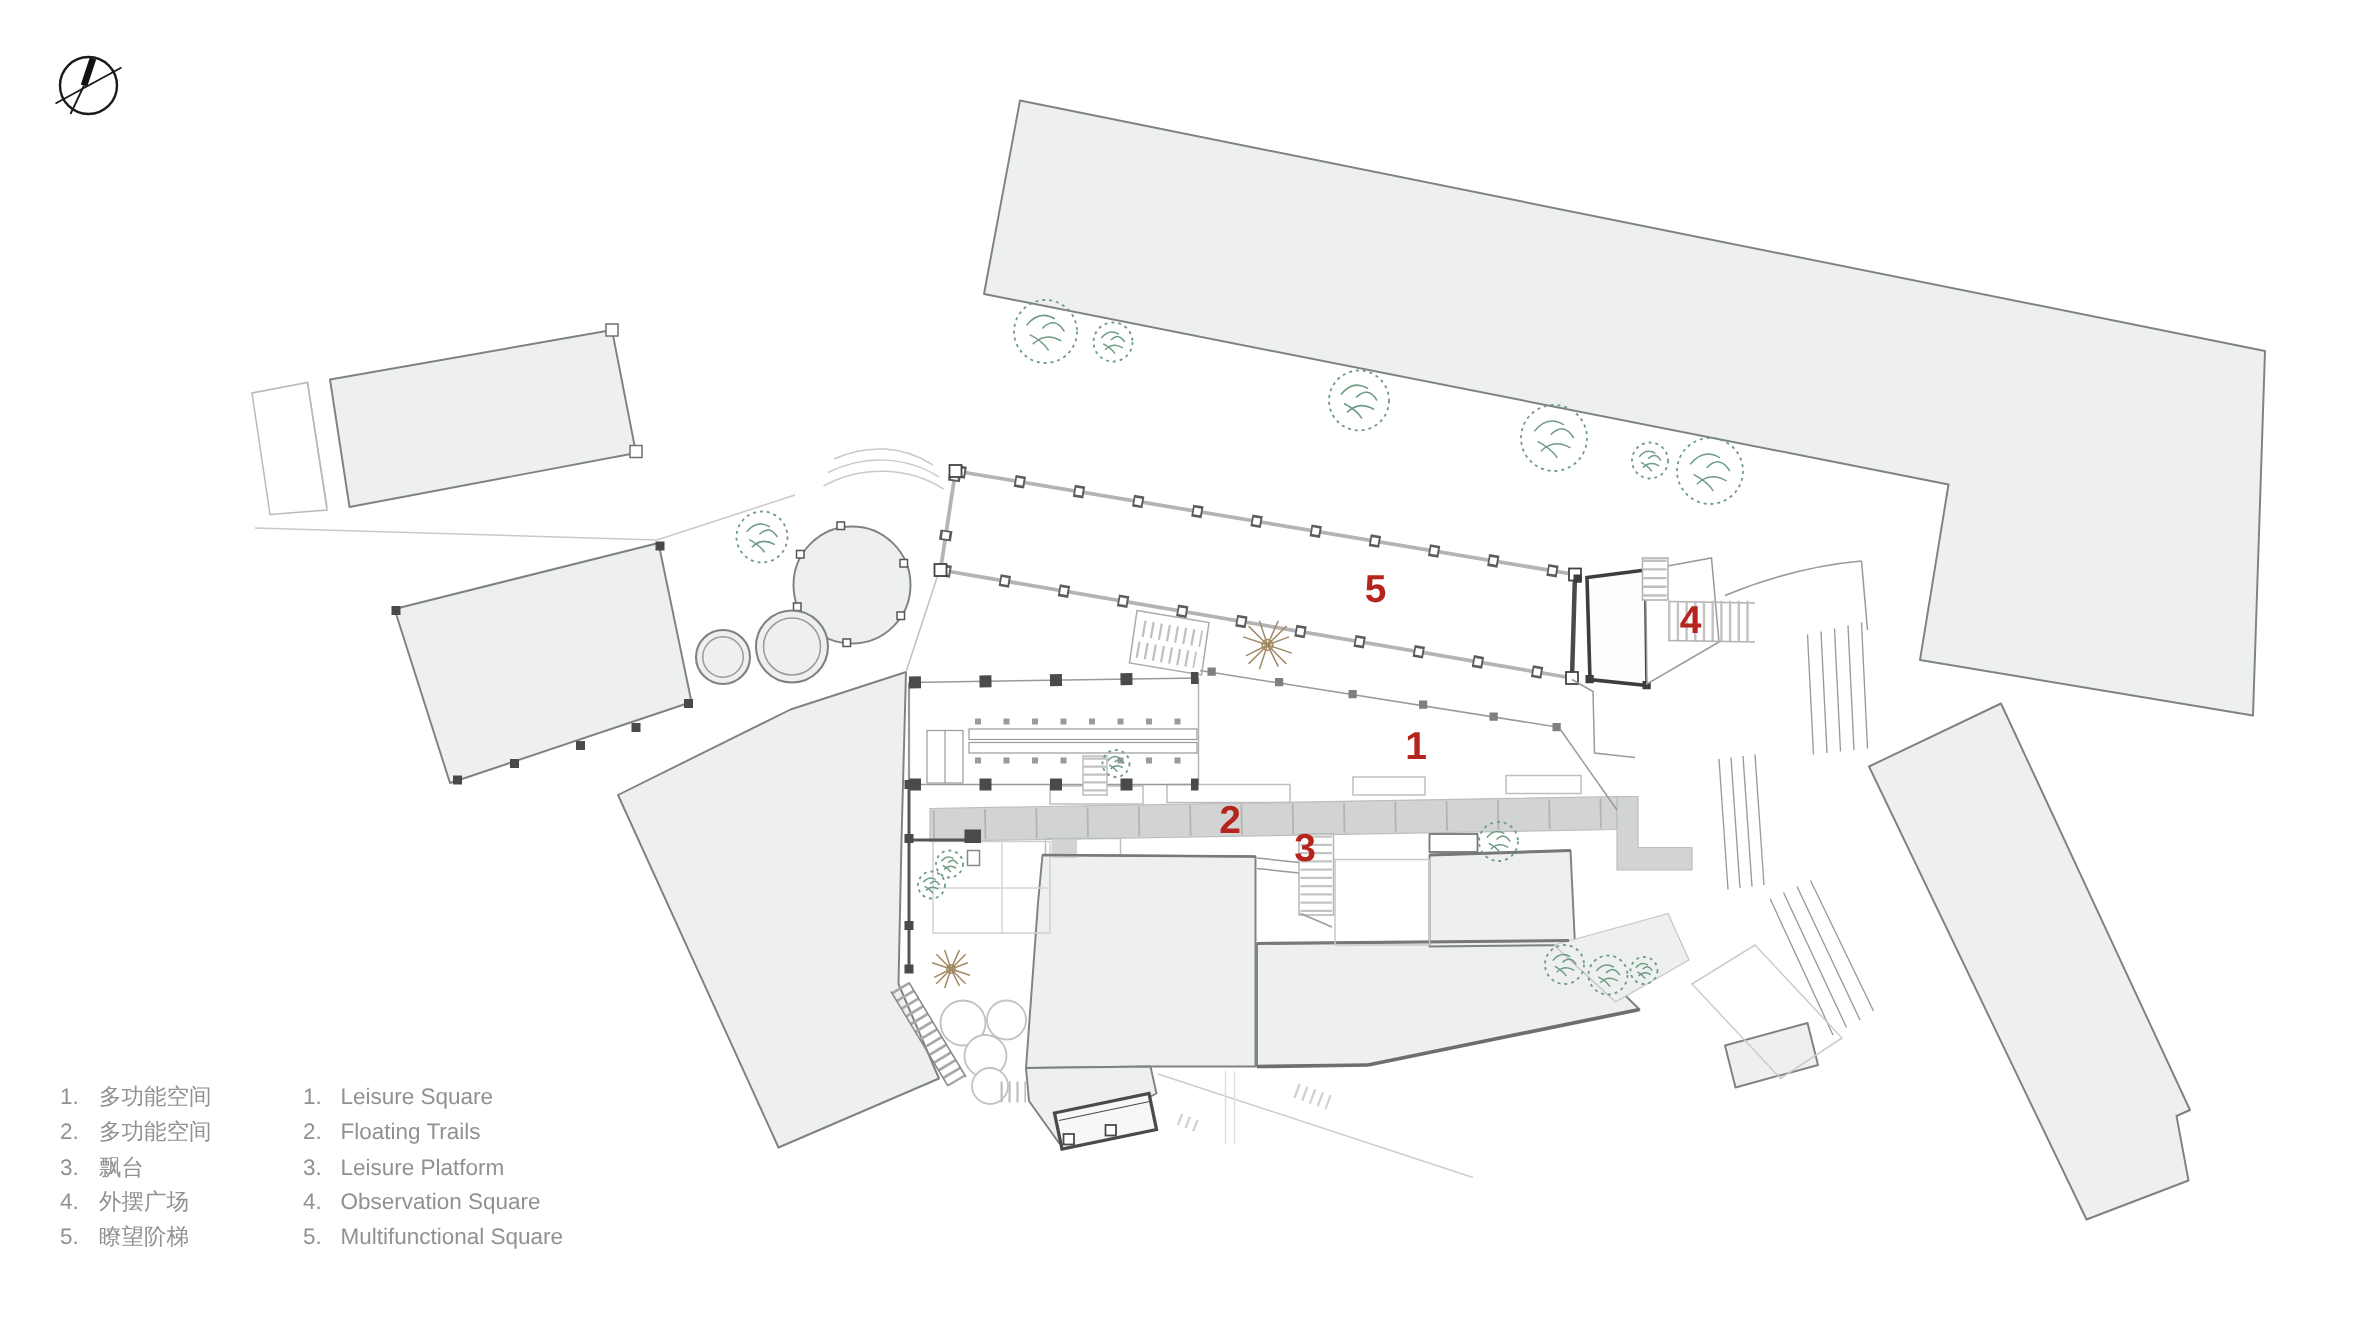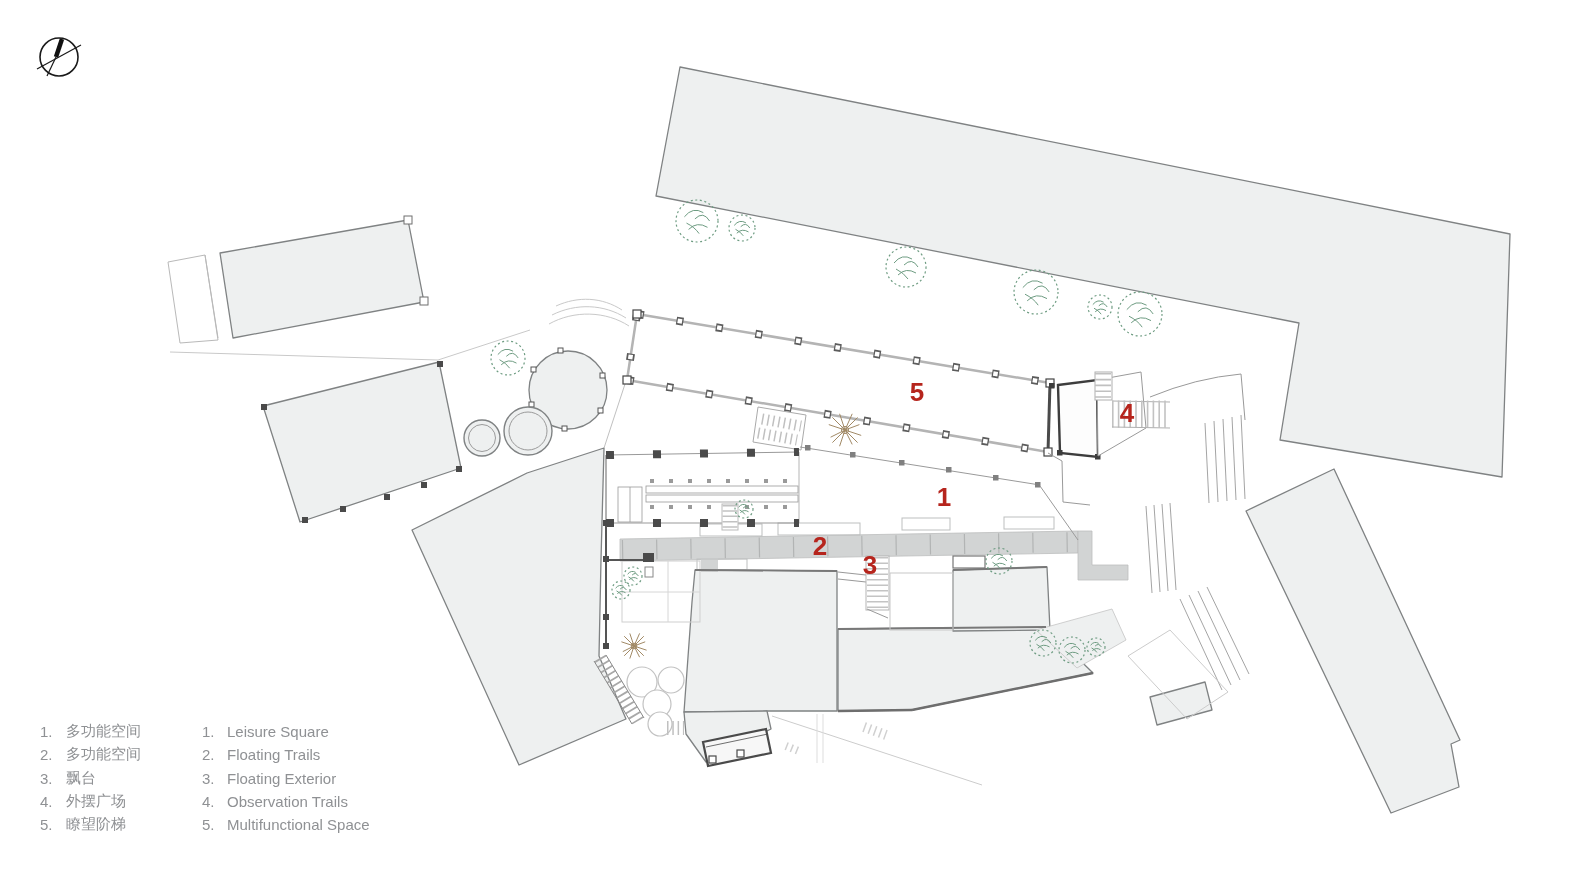--- a/index.html
+++ b/index.html
@@ -318,26 +318,26 @@
   <span>Leisure Square</span>
 
   <span>2.</span>
   <span>多功能空间</span>
   <span>2.</span>
   <span>Floating Trails</span>
 
   <span>3.</span>
   <span>飘台</span>
   <span>3.</span>
-  <span>Floating Exterior</span>
+  <span>Leisure Platform</span>
 
   <span>4.</span>
   <span>外摆广场</span>
   <span>4.</span>
-  <span>Observation Trails</span>
+  <span>Observation Square</span>
 
   <span>5.</span>
   <span>瞭望阶梯</span>
   <span>5.</span>
-  <span>Multifunctional Space</span>
+  <span>Multifunctional Square</span>
 </div>
 
 </div>
 
 </body></html>

